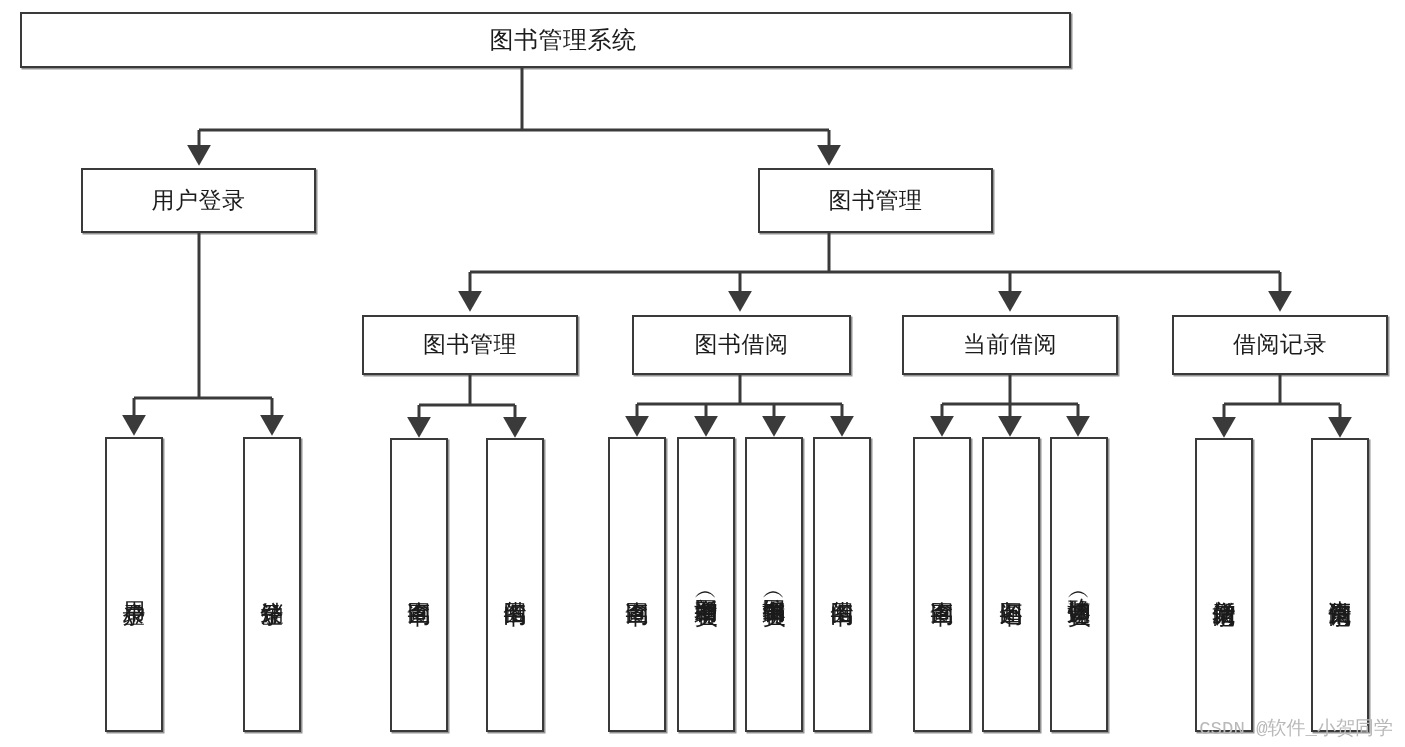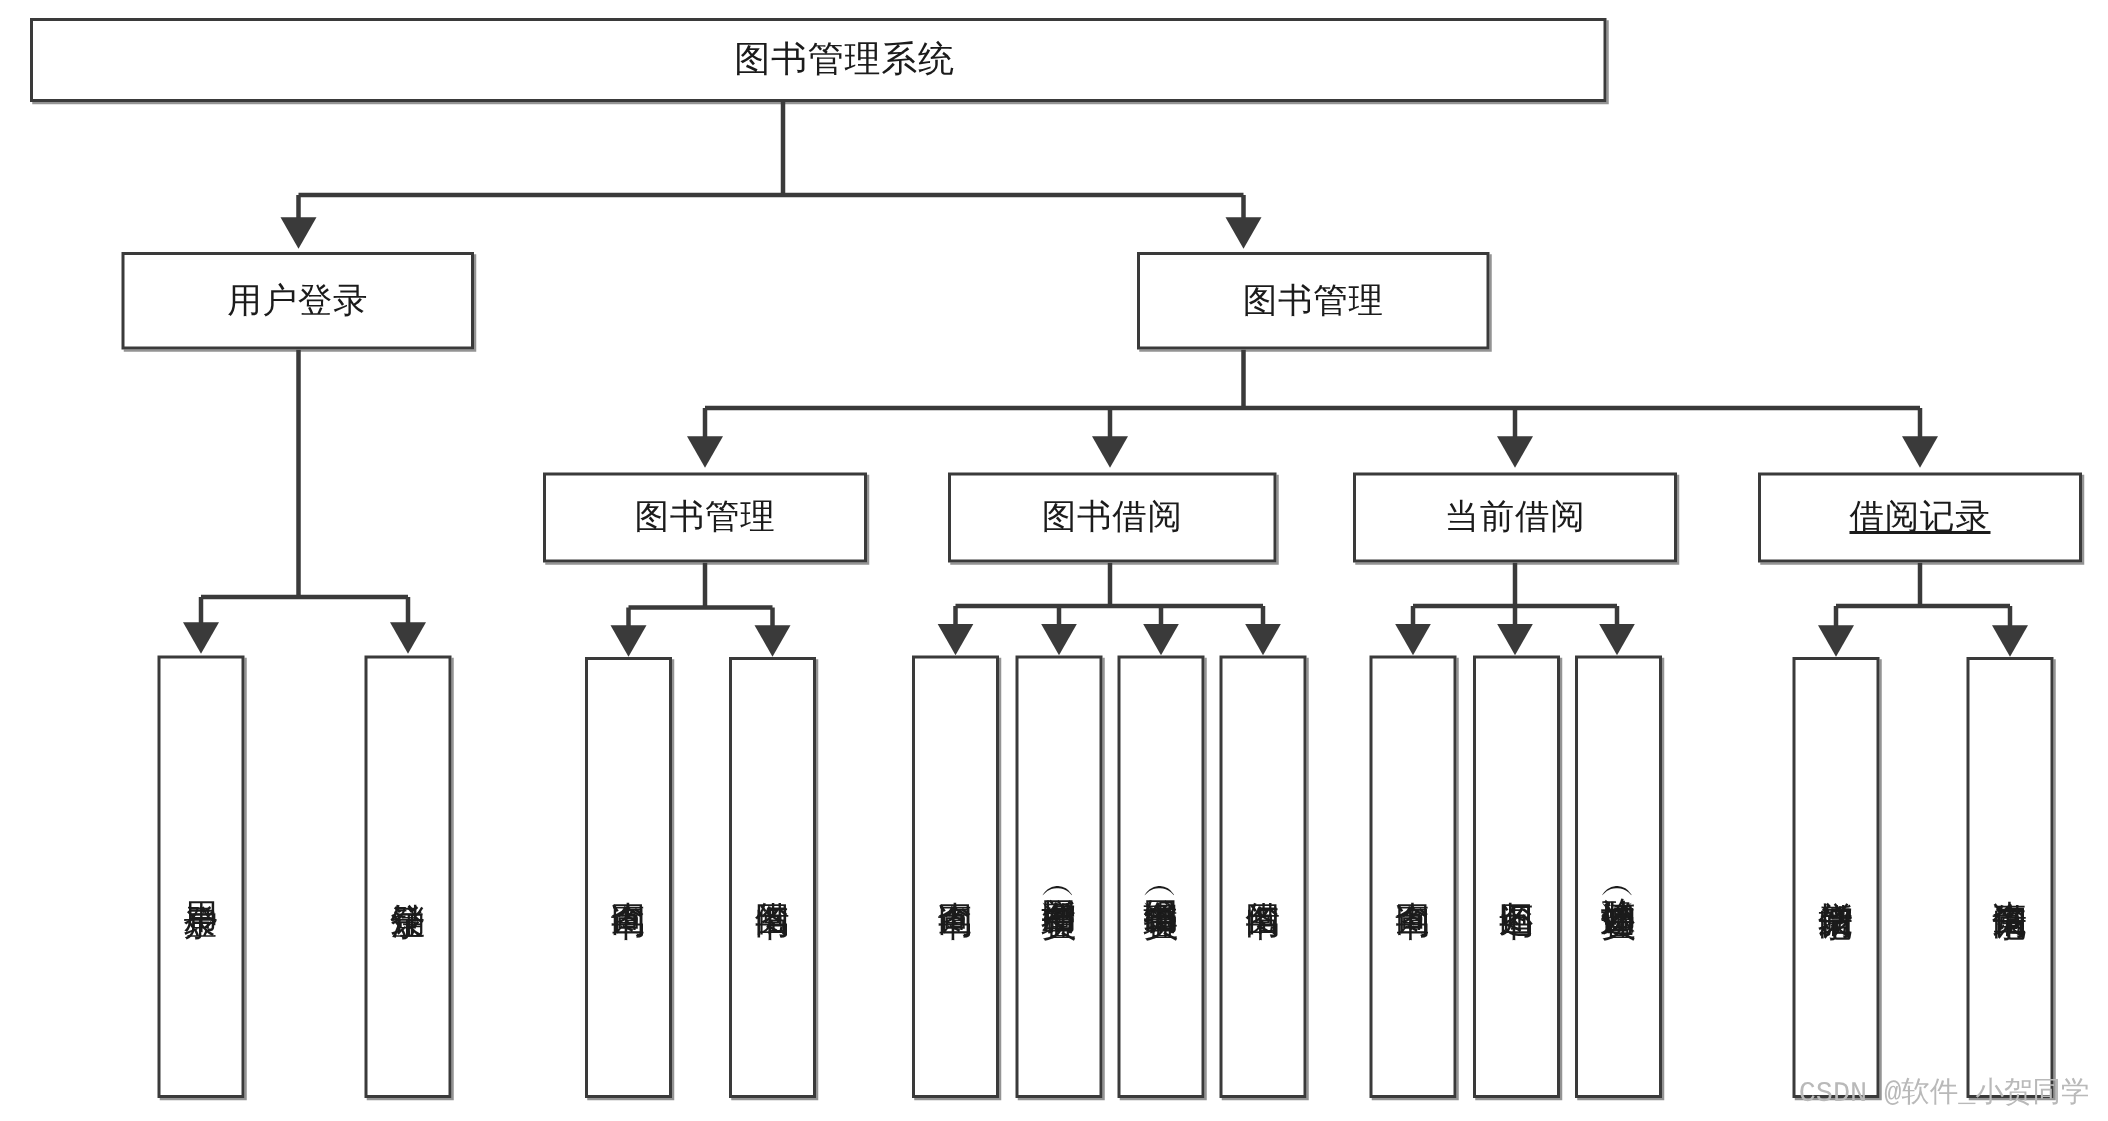--- a/index.html
+++ b/index.html
@@ -147,21 +147,21 @@
   </div>
 
   <div class="node h" id="n-book-borrow" style="left:632px; top:315px; width:219px; height:60px;">
     <span class="lbl">图书借阅</span>
   </div>
 
   <div class="node h" id="n-current-borrow" style="left:902px; top:315px; width:216px; height:60px;">
     <span class="lbl">当前借阅</span>
   </div>
 
-  <div class="node h" id="n-borrow-record" style="left:1172px; top:315px; width:216px; height:60px;text-decoration:underline;">
+  <div class="node h" id="n-borrow-record" style="left:1172px; top:315px; width:216px; height:60px;">
     <span class="lbl">借阅记录</span>
   </div>
 
   <div class="node v" style="left:105px; top:437px; width:58px; height:295px;">
     <span class="lbl">用户登录</span>
   </div>
 
   <div class="node v" style="left:243px; top:437px; width:58px; height:295px;">
     <span class="lbl">注销登录</span>
   </div>

